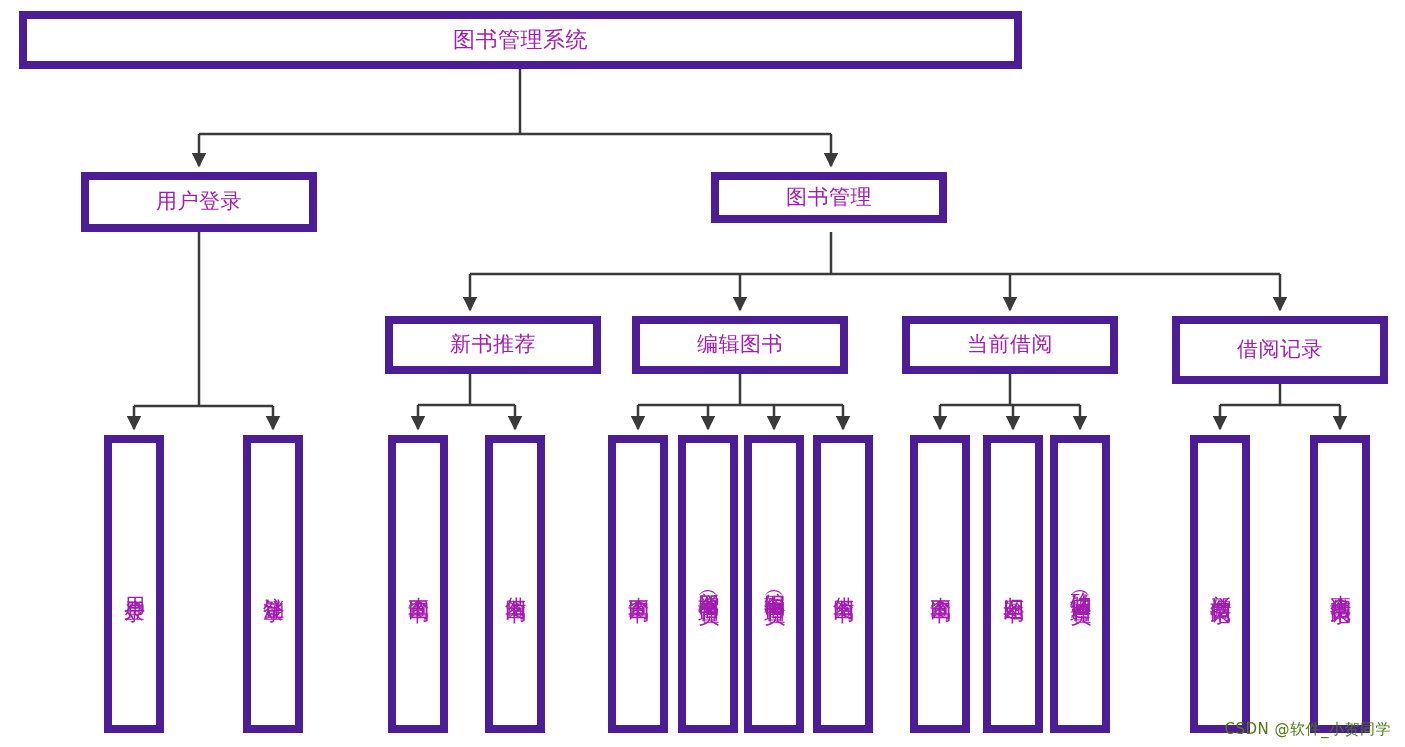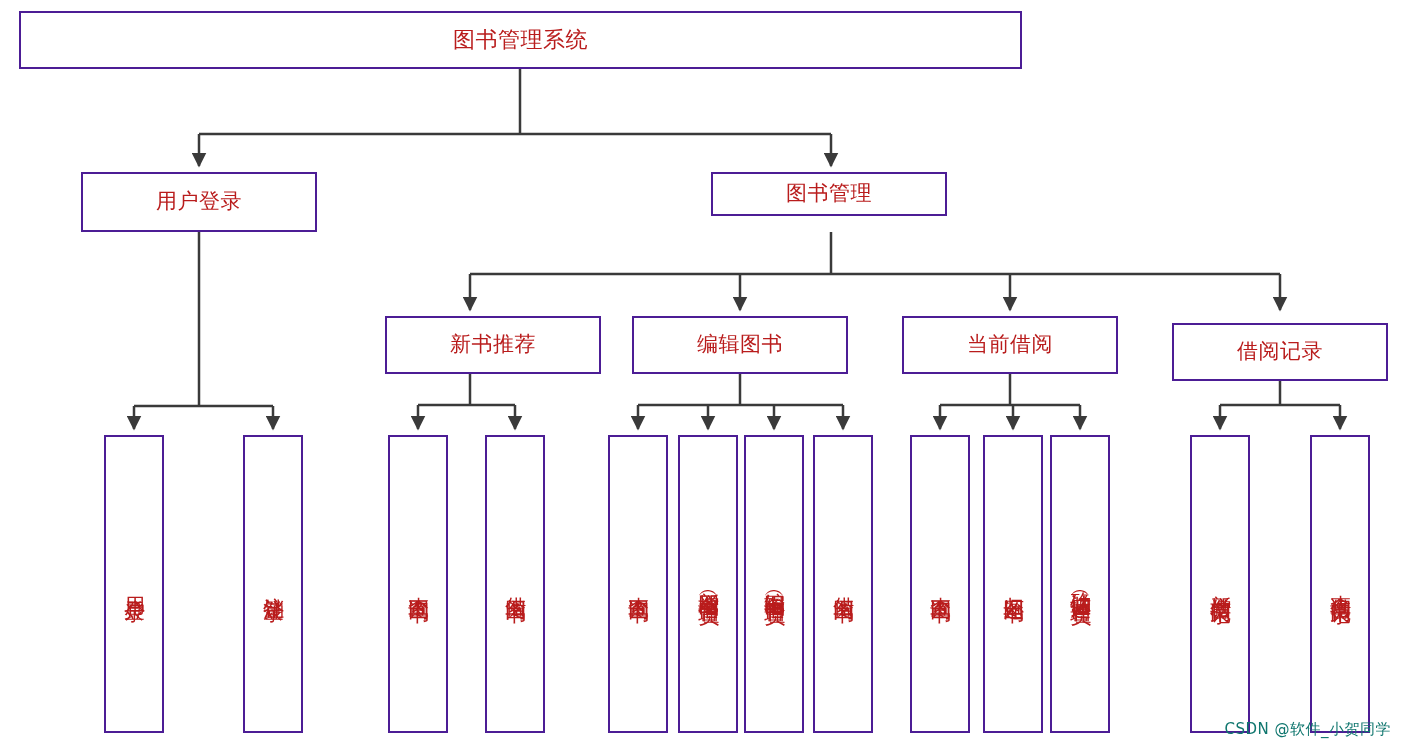--- a/index.html
+++ b/index.html
@@ -23,25 +23,25 @@
     left: 0;
     top: 0;
     width: 1405px;
     height: 747px;
     pointer-events: none;
   }
   .node {
     position: absolute;
     box-sizing: border-box;
     background: #ffffff;
-    border: 2px solid #4c1d95;
+    border: 8px solid #4c1d95;
     display: flex;
     align-items: center;
     justify-content: center;
-    color: #b91c1c;
+    color: #a21caf;
     text-align: center;
     z-index: 2;
   }
   .node .label {
     display: block;
     line-height: 1.12;
     letter-spacing: 0.5px;
   }
   
   .node.h .label {
@@ -62,21 +62,21 @@
     line-height: 1.02;
     letter-spacing: 2px;
     white-space: nowrap;
     max-height: 100%;
   }
   .watermark {
     position: absolute;
     right: 14px;
     bottom: 8px;
     font-size: 15px;
-    color: #0f766e;
+    color: #4d7c0f;
     letter-spacing: 0.5px;
     z-index: 3;
     white-space: nowrap;
     font-family: "DejaVu Sans", "Liberation Sans", sans-serif;
   }
 </style>
 </head>
 <body>
 
 <div id="canvas">
@@ -131,34 +131,34 @@
     </g>
   </svg>
 
   <div class="node h root" style="left:19px; top:11px; width:1003px; height:58px;">
     <span class="label">图书管理系统</span>
   </div>
 
   <div class="node h" style="left:81px; top:172px; width:236px; height:60px;">
     <span class="label">用户登录</span>
   </div>
-  <div class="node h" style="left:711px; top:172px; width:236px; height:44px;">
+  <div class="node h" style="left:711px; top:172px; width:236px; height:51px;">
     <span class="label">图书管理</span>
   </div>
 
   <div class="node h" style="left:362px; top:316px; width:216px; height:58px;margin-left:23px;">
     <span class="label">新书推荐</span>
   </div>
   <div class="node h" style="left:632px; top:316px; width:216px; height:58px;">
     <span class="label">编辑图书</span>
   </div>
   <div class="node h" style="left:902px; top:316px; width:216px; height:58px;">
     <span class="label">当前借阅</span>
   </div>
-  <div class="node h" style="left:1172px; top:316px; width:216px; height:58px;margin-top:7px;">
+  <div class="node h" style="left:1172px; top:316px; width:216px; height:68px;">
     <span class="label">借阅记录</span>
   </div>
 
   <div class="node v" style="left:104px; top:435px; width:60px; height:298px;">
     <span class="label">用户登录</span>
   </div>
   <div class="node v" style="left:243px; top:435px; width:60px; height:298px;">
     <span class="label">注销登录</span>
   </div>
 

